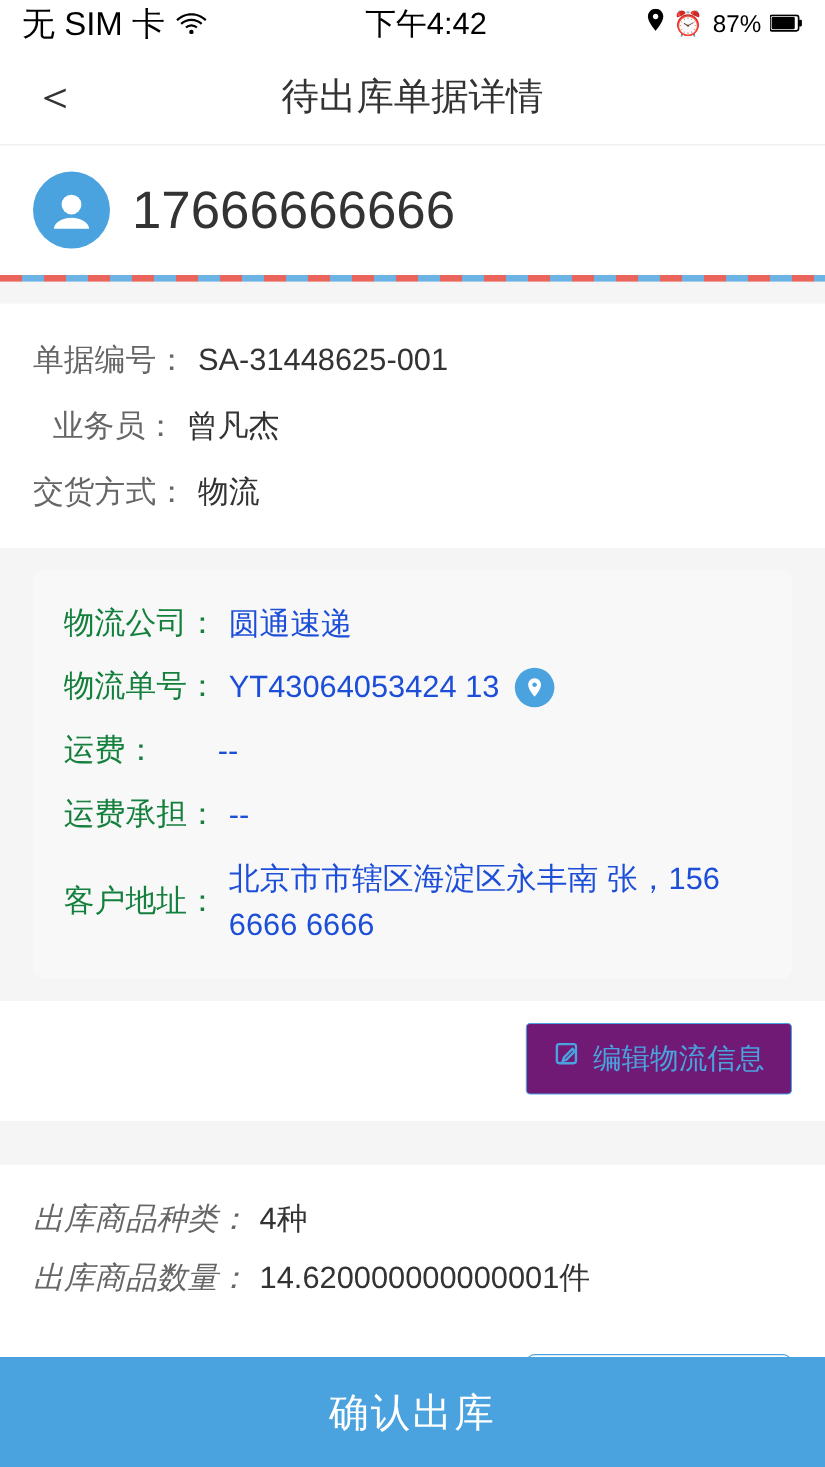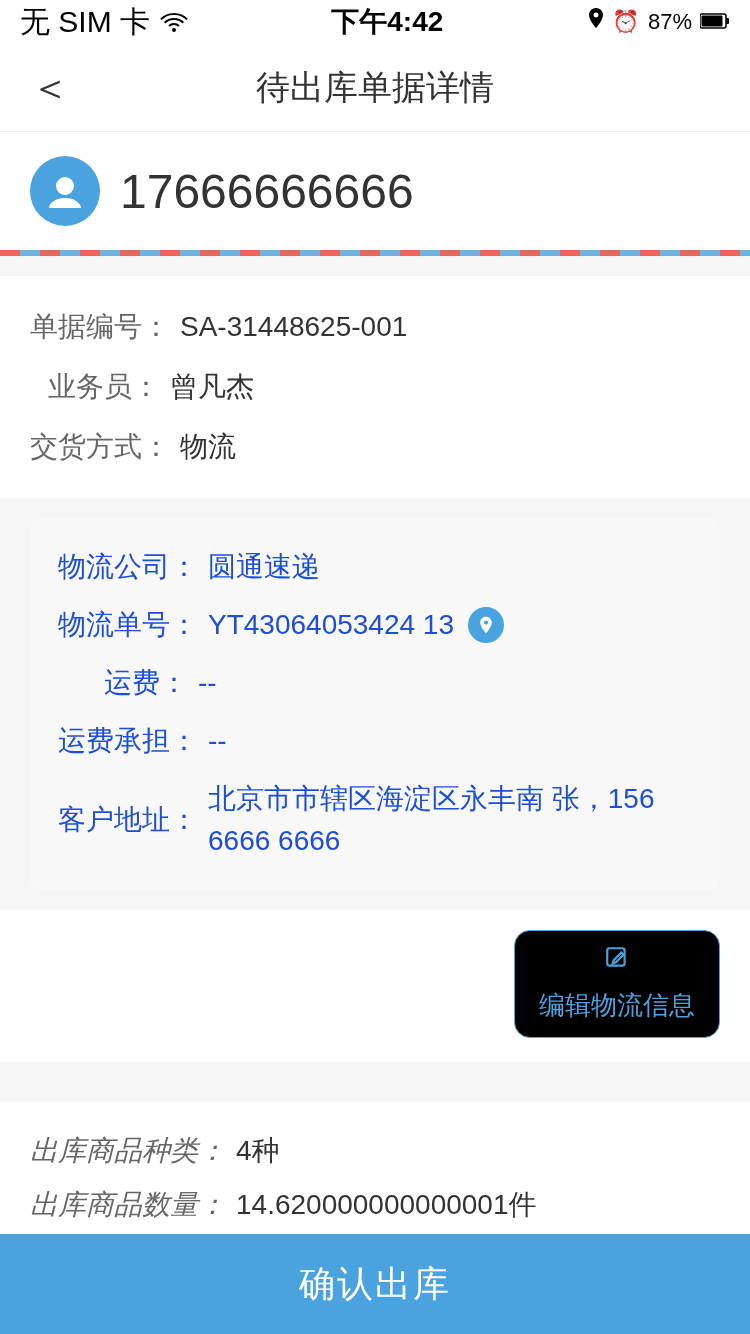--- a/index.html
+++ b/index.html
@@ -25,21 +25,21 @@
       color: #000;
     }
     .status-left {
       display: flex;
       align-items: center;
       gap: 10px;
       font-size: 30px;
     }
     .status-center {
       font-size: 28px;
-      font-weight: 700;
+      font-weight: 400;
     }
     .status-right {
       display: flex;
       align-items: center;
       gap: 8px;
       font-size: 22px;
     }
 
     
     .nav-bar {
@@ -145,23 +145,22 @@
     .logistics-row {
       display: flex;
       align-items: center;
       margin-bottom: 16px;
       line-height: 1.5;
     }
     .logistics-row:last-child {
       margin-bottom: 0;
     }
     .logistics-label {
-      color: #1d4ed8;
+      color: #15803d;
       min-width: 140px;
-      text-align: right;
       flex-shrink: 0;
       padding-right: 10px;
       font-family: Liberation Serif, serif;
     }
     .logistics-value {
       color: #1d4ed8;
       flex: 1;
       display: flex;
       align-items: center;
       gap: 14px;
@@ -190,25 +189,24 @@
       padding: 20px 30px 24px 30px;
       background: #fff;
     }
     .edit-btn {
       display: flex;
       align-items: center;
       gap: 10px;
       border: 1px solid #4aa3df;
       color: #4aa3df;
       padding: 14px 24px;
-      border-radius: 16px;
+      border-radius: 4px;
       font-size: 26px;
       cursor: pointer;
-      background: #000000;
-      flex-direction: column;
+      background: #701a75;
     }
 
     
     .goods-section {
       background: #fff;
       padding: 30px 30px;
       margin-top: 20px;
     }
     .goods-row {
       display: flex;

